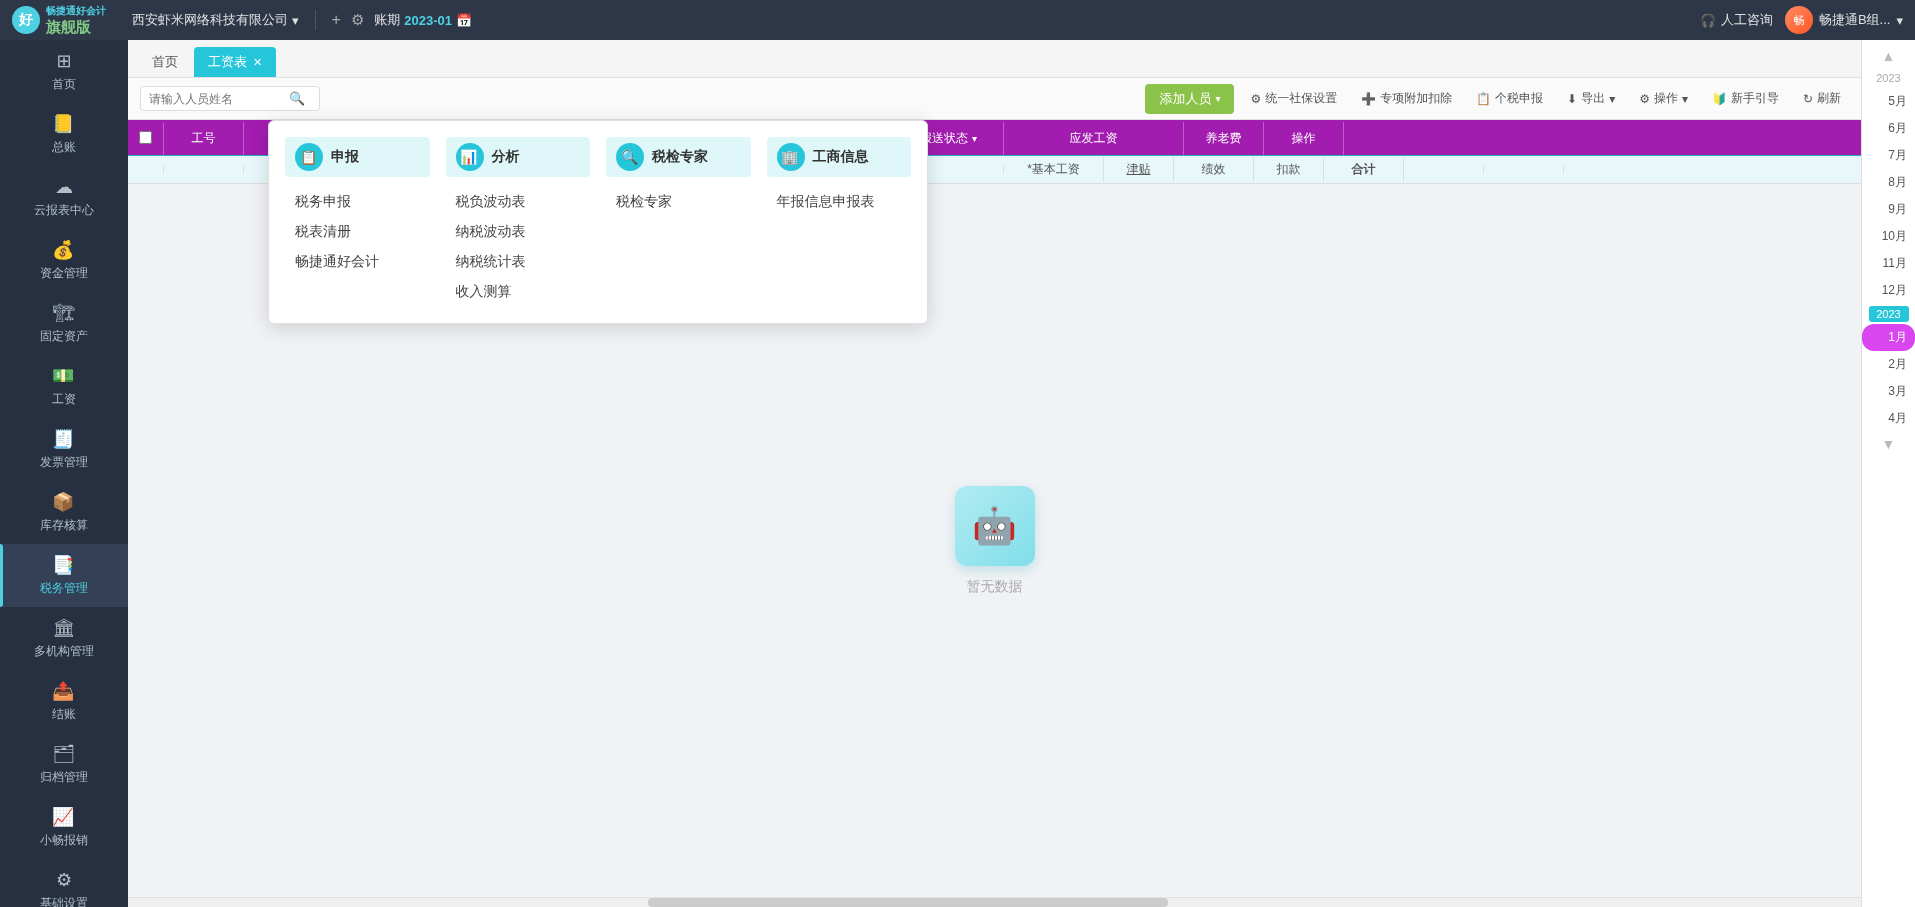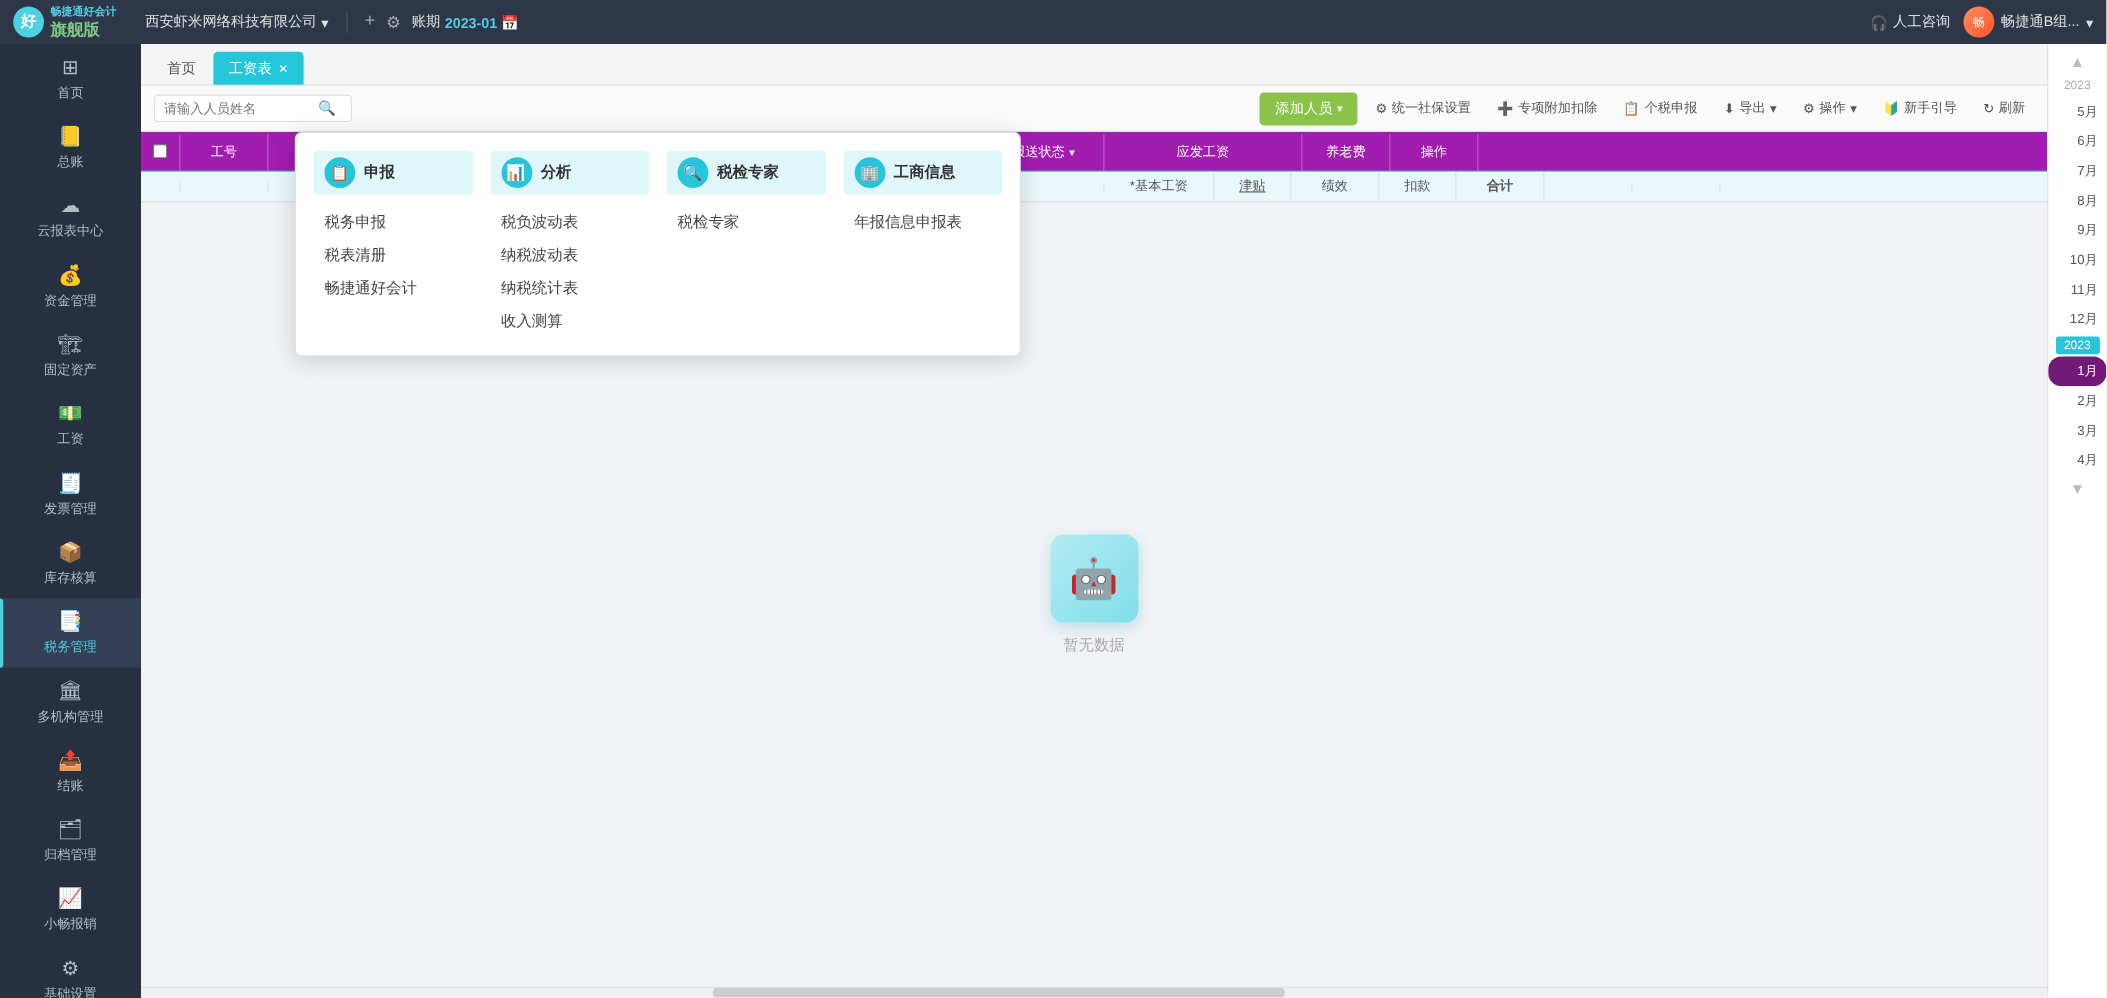--- a/index.html
+++ b/index.html
@@ -252,21 +252,21 @@
       overflow-y: auto;
     }
     .right-panel-month {
       padding: 5px 8px;
       cursor: pointer;
       border-radius: 3px;
       width: 100%;
       text-align: right;
     }
     .right-panel-month.active {
-      background: #701a75; color: #fff; border-radius: 12px;
+      background: #d946ef; color: #fff; border-radius: 12px;
     }
     .right-panel-arrow {
       color: #bbb; cursor: pointer; font-size: 14px; padding: 4px;
     }
 
     
     .scroll-track {
       height: 10px;
       background: #f0f0f0;
       border-top: 1px solid #e0e0e0;

